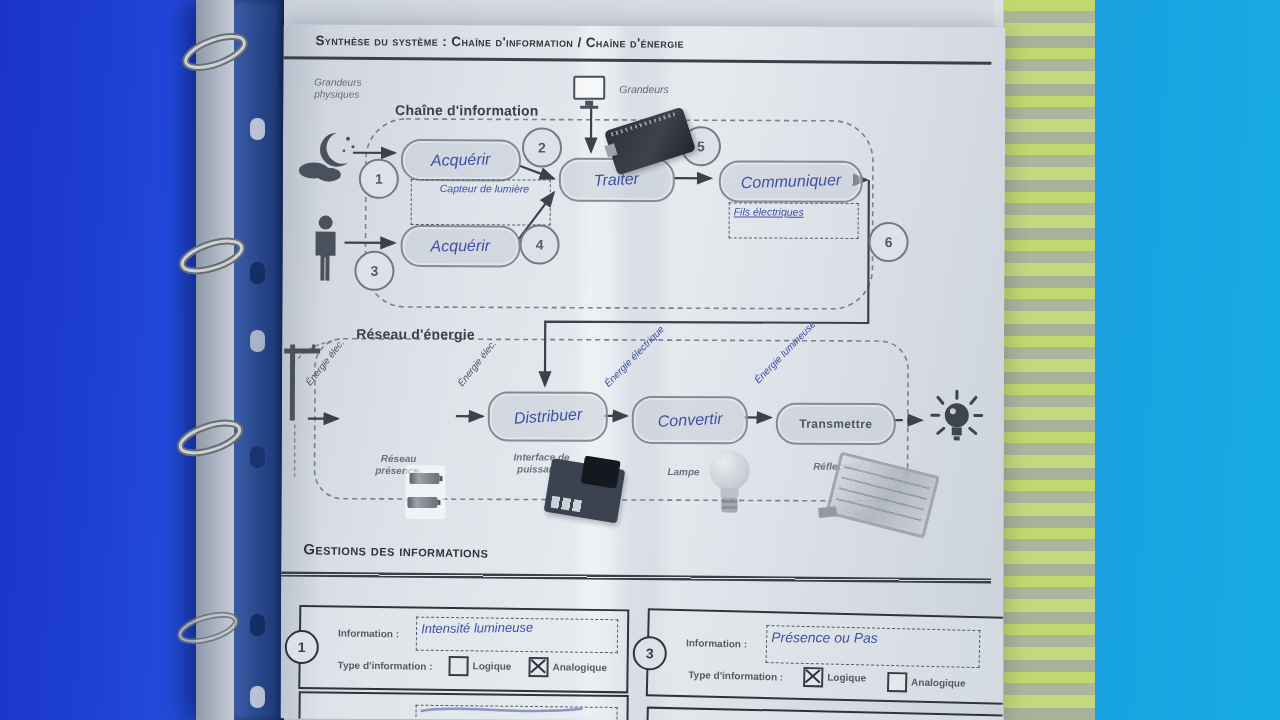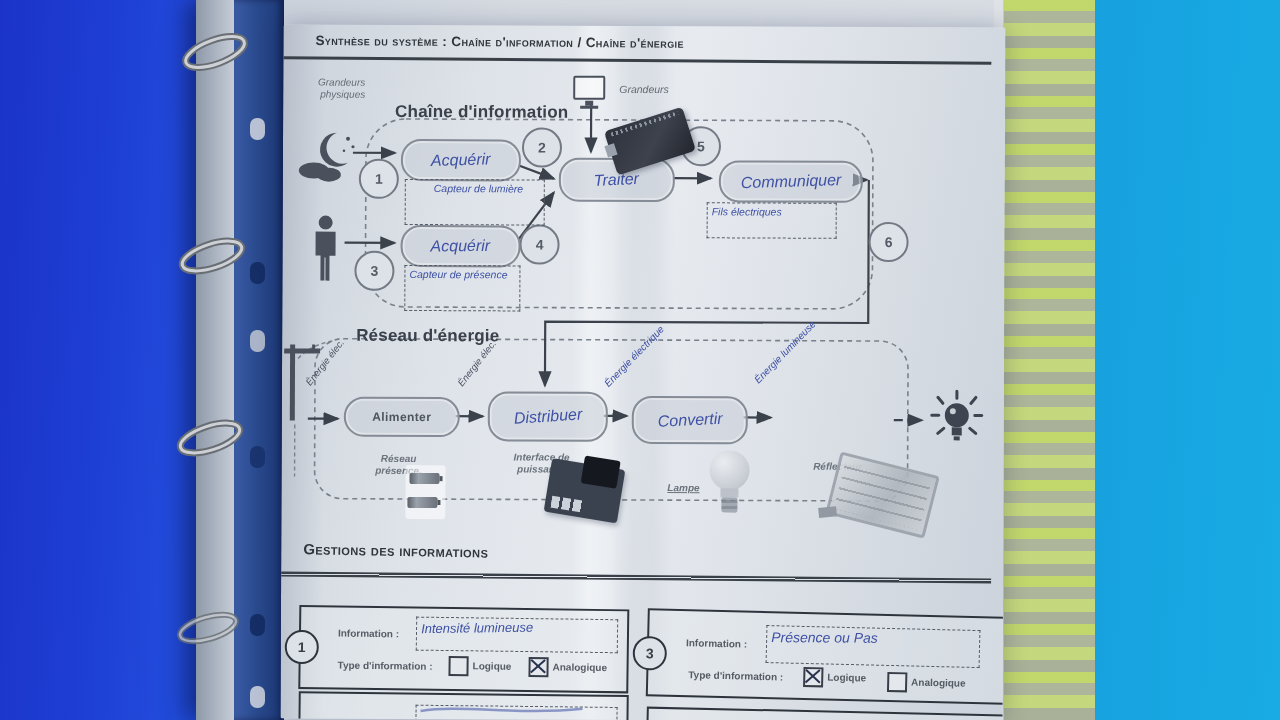--- a/index.html
+++ b/index.html
@@ -26,21 +26,21 @@
     background:
       linear-gradient(90deg,rgba(130,140,158,.28),rgba(255,255,255,0) 42px),
       linear-gradient(90deg,transparent 290px,rgba(255,255,255,.38) 308px,transparent 338px),
       linear-gradient(90deg,transparent 330px,rgba(90,100,125,.08) 350px,rgba(90,100,125,.08) 372px,transparent 392px),
       linear-gradient(100deg,#ccd2db 0%,#dee3e9 25%,#e7ebf0 50%,#d9dee5 75%,#cbd2db 100%);
     box-shadow:0 0 24px rgba(5,15,60,.25);}
   .overlay{position:absolute;left:0;top:0;width:722px;height:694px;pointer-events:none;}
   
   .title{font-variant:small-caps;font-weight:bold;font-size:13.5px;letter-spacing:.4px;color:#2f353d;transform:rotate(.2deg);}
   .rule{height:3px;background:#3a4048;}
-  .h-section{font-weight:bold;font-size:17px;color:#3b414a;letter-spacing:.2px;}
+  .h-section{font-weight:bold;font-size:14px;color:#3b414a;letter-spacing:.2px;}
   .plabel{font-size:10px;color:#646b74;font-style:italic;line-height:1.15;}
   .pill{border:2.2px solid #858c96;border-radius:20px;background:rgba(197,204,214,.5);
     display:flex;align-items:center;justify-content:center;box-shadow:inset 0 0 0 2px rgba(255,255,255,.35);}
   .pill .pt{color:#4e555e;font-weight:bold;font-size:12px;letter-spacing:.4px;}
   .hwb{font-style:italic;color:#3e51a4;}
   .hwd{font-style:italic;color:#4a5061;}
   .pill .hwb{font-size:16px;}
   .num{width:36px;height:36px;border:2.5px solid #737a84;border-radius:50%;background:#dde2e8;
     display:flex;align-items:center;justify-content:center;color:#555c66;font-weight:bold;font-size:14px;}
   .dashbox{border:1.6px dashed #565d66;font-size:10.5px;line-height:1.2;padding:2px 4px;}
@@ -124,21 +124,21 @@
         <path d="M462 391 H489" marker-end="url(#ah)"></path>
         <path d="M612 393 H640" stroke-dasharray="9 5" marker-end="url(#ah)"></path>
       </g>
       <path d="M16 334 C26 323,40 318,52 316" fill="none" stroke="#7a818b" stroke-width="1.4" stroke-dasharray="4 3"></path>
       <path d="M13 400 V452" fill="none" stroke="#7a818b" stroke-width="1.4" stroke-dasharray="4 3"></path>
       <path d="M140 686 C180 679,235 690,302 683" fill="none" stroke="#3e51a4" stroke-width="2.4" opacity=".85"></path>
     </svg>
 
     <div class="abs title" style="left:32px;top:9px;">Synthèse du système : Chaîne d'information / Chaîne d'énergie</div>
     <div class="abs rule" style="left:0;top:33px;width:708px;transform:rotate(.2deg);"></div>
-    <div class="abs plabel" style="left:22px;top:52px;width:60px;text-align:right;">Grandeurs physiques</div>
+    <div class="abs plabel" style="left:31px;top:52px;width:60px;">Grandeurs physiques</div>
 
     <div class="abs monitor" style="left:290px;top:50px;"></div>
     <div class="abs plabel" style="left:336px;top:57px;font-size:10.5px;">Grandeurs</div>
 
     <div class="abs h-section" style="left:112px;top:77px;">Chaîne d'information</div>
 
     <svg class="abs" style="left:14px;top:106px;" width="62" height="54" viewBox="0 0 62 54">
       <path d="M40 2 a17 17 0 1 0 11 30 a14 14 0 0 1 -11 -30" fill="#4b515c"></path>
       <ellipse cx="17" cy="40" rx="15" ry="8" fill="#4b515c"></ellipse>
       <ellipse cx="32" cy="44" rx="12" ry="7" fill="#4b515c"></ellipse>
@@ -166,53 +166,52 @@
     <div class="abs num" style="left:398px;top:100px;">
         <span>5</span>
       </div>
     <div class="abs num" style="left:586px;top:195px;">
         <span>6</span>
       </div>
 
     <div class="abs pill" style="left:118px;top:114px;width:116px;height:38px;">
       <span class="hwb" style="transform:rotate(-2deg);">Acquérir</span>
     </div>
-    <div class="abs dashbox hwb" style="left:122px;top:154px;width:106px;height:40px;padding-left:28px;">Capteur de lumière</div>
+    <div class="abs dashbox hwb" style="left:128px;top:154px;width:106px;height:40px;padding-left:28px;">Capteur de lumière</div>
 
     <div class="abs pill" style="left:118px;top:200px;width:116px;height:38px;">
       <span class="hwb" style="transform:rotate(-1deg);">Acquérir</span>
     </div>
-    <div class="abs dashbox hwb" style="left:122px;top:240px;width:106px;height:40px;">Capteur de présence</div>
 
     <div class="abs pill" style="left:276px;top:132px;width:112px;height:40px;">
       <span class="hwb" style="transform:rotate(-3deg);">Traiter</span>
     </div>
     <div class="abs arduino" style="left:326px;top:92px;"></div>
 
     <div class="abs pill" style="left:436px;top:134px;width:140px;height:38px;">
       <span class="hwb" style="transform:rotate(-2deg);">Communiquer</span>
     </div>
-    <div class="abs dashbox hwb" style="left:424px;top:176px;width:120px;height:30px;">Fils électriques</div>
+    <div class="abs dashbox hwb" style="left:446px;top:176px;width:120px;height:30px;text-decoration:underline;">Fils électriques</div>
 
     <div class="abs h-section" style="left:74px;top:301px;">Réseau d'énergie</div>
 
     <svg class="abs" style="left:2px;top:318px;" width="40" height="80" viewBox="0 0 40 80">
       <rect x="6" y="2" width="5" height="76" fill="#4b515c"></rect>
       <rect x="0" y="6" width="36" height="5" fill="#4b515c"></rect>
       <rect x="28" y="2" width="3" height="6" fill="#4b515c"></rect>
     </svg>
 
-    <div class="abs pill" style="left:62px;top:372px;width:112px;height:36px;">
-      <span class="pt">Alimenter</span>
-    </div>
     <div class="abs pill" style="left:206px;top:366px;width:116px;height:46px;">
       <span class="hwb" style="transform:rotate(-4deg);">Distribuer</span>
     </div>
     <div class="abs pill" style="left:350px;top:370px;width:112px;height:44px;">
       <span class="hwb" style="transform:rotate(-3deg);">Convertir</span>
+    </div>
+    <div class="abs pill" style="left:494px;top:376px;width:116px;height:38px;">
+      <span class="pt">Transmettre</span>
     </div>
 
     <svg class="abs" style="left:646px;top:362px;" width="58" height="64" viewBox="0 0 58 64">
       <g stroke="#3f4550" stroke-width="3" stroke-linecap="round">
         <line x1="29" y1="2" x2="29" y2="9"></line>
           <line x1="10" y1="8" x2="15" y2="14"></line>
           <line x1="48" y1="8" x2="43" y2="14"></line>
         <line x1="4" y1="26" x2="11" y2="26"></line>
           <line x1="54" y1="26" x2="47" y2="26"></line>
         <line x1="10" y1="44" x2="16" y2="39"></line>
@@ -224,21 +223,21 @@
       <rect x="26" y="47" width="6" height="4" fill="#3f4550"></rect>
     </svg>
 
     <div class="abs flowlab hwd" style="left:30px;top:352px;transform:rotate(-52deg);">Énergie élec.</div>
     <div class="abs flowlab hwd" style="left:182px;top:352px;transform:rotate(-52deg);">Énergie élec.</div>
     <div class="abs flowlab hwb" style="left:328px;top:352px;transform:rotate(-46deg);font-size:10px;">Énergie électrique</div>
     <div class="abs flowlab hwb" style="left:478px;top:348px;transform:rotate(-46deg);font-size:10px;">Énergie lumineuse</div>
 
     <div class="abs caption" style="left:86px;top:428px;width:62px;">Réseau présence.</div>
     <div class="abs caption" style="left:222px;top:426px;width:76px;">Interface de puissance</div>
-    <div class="abs caption" style="left:376px;top:456px;width:52px;text-decoration:underline;">Lampe</div>
+    <div class="abs caption" style="left:376px;top:440px;width:52px;">Lampe</div>
     <div class="abs caption" style="left:520px;top:434px;width:72px;">Réflecteur</div>
 
     <div class="abs batt" style="left:124px;top:440px;">
       <i style="top:8px;"></i>
         <i style="top:32px;left:2px;"></i>
     </div>
     <div class="abs relay" style="left:266px;top:438px;"></div>
     <div class="abs bulbimg" style="left:424px;top:424px;">
       <span class="g"></span>
         <span class="n"></span>

